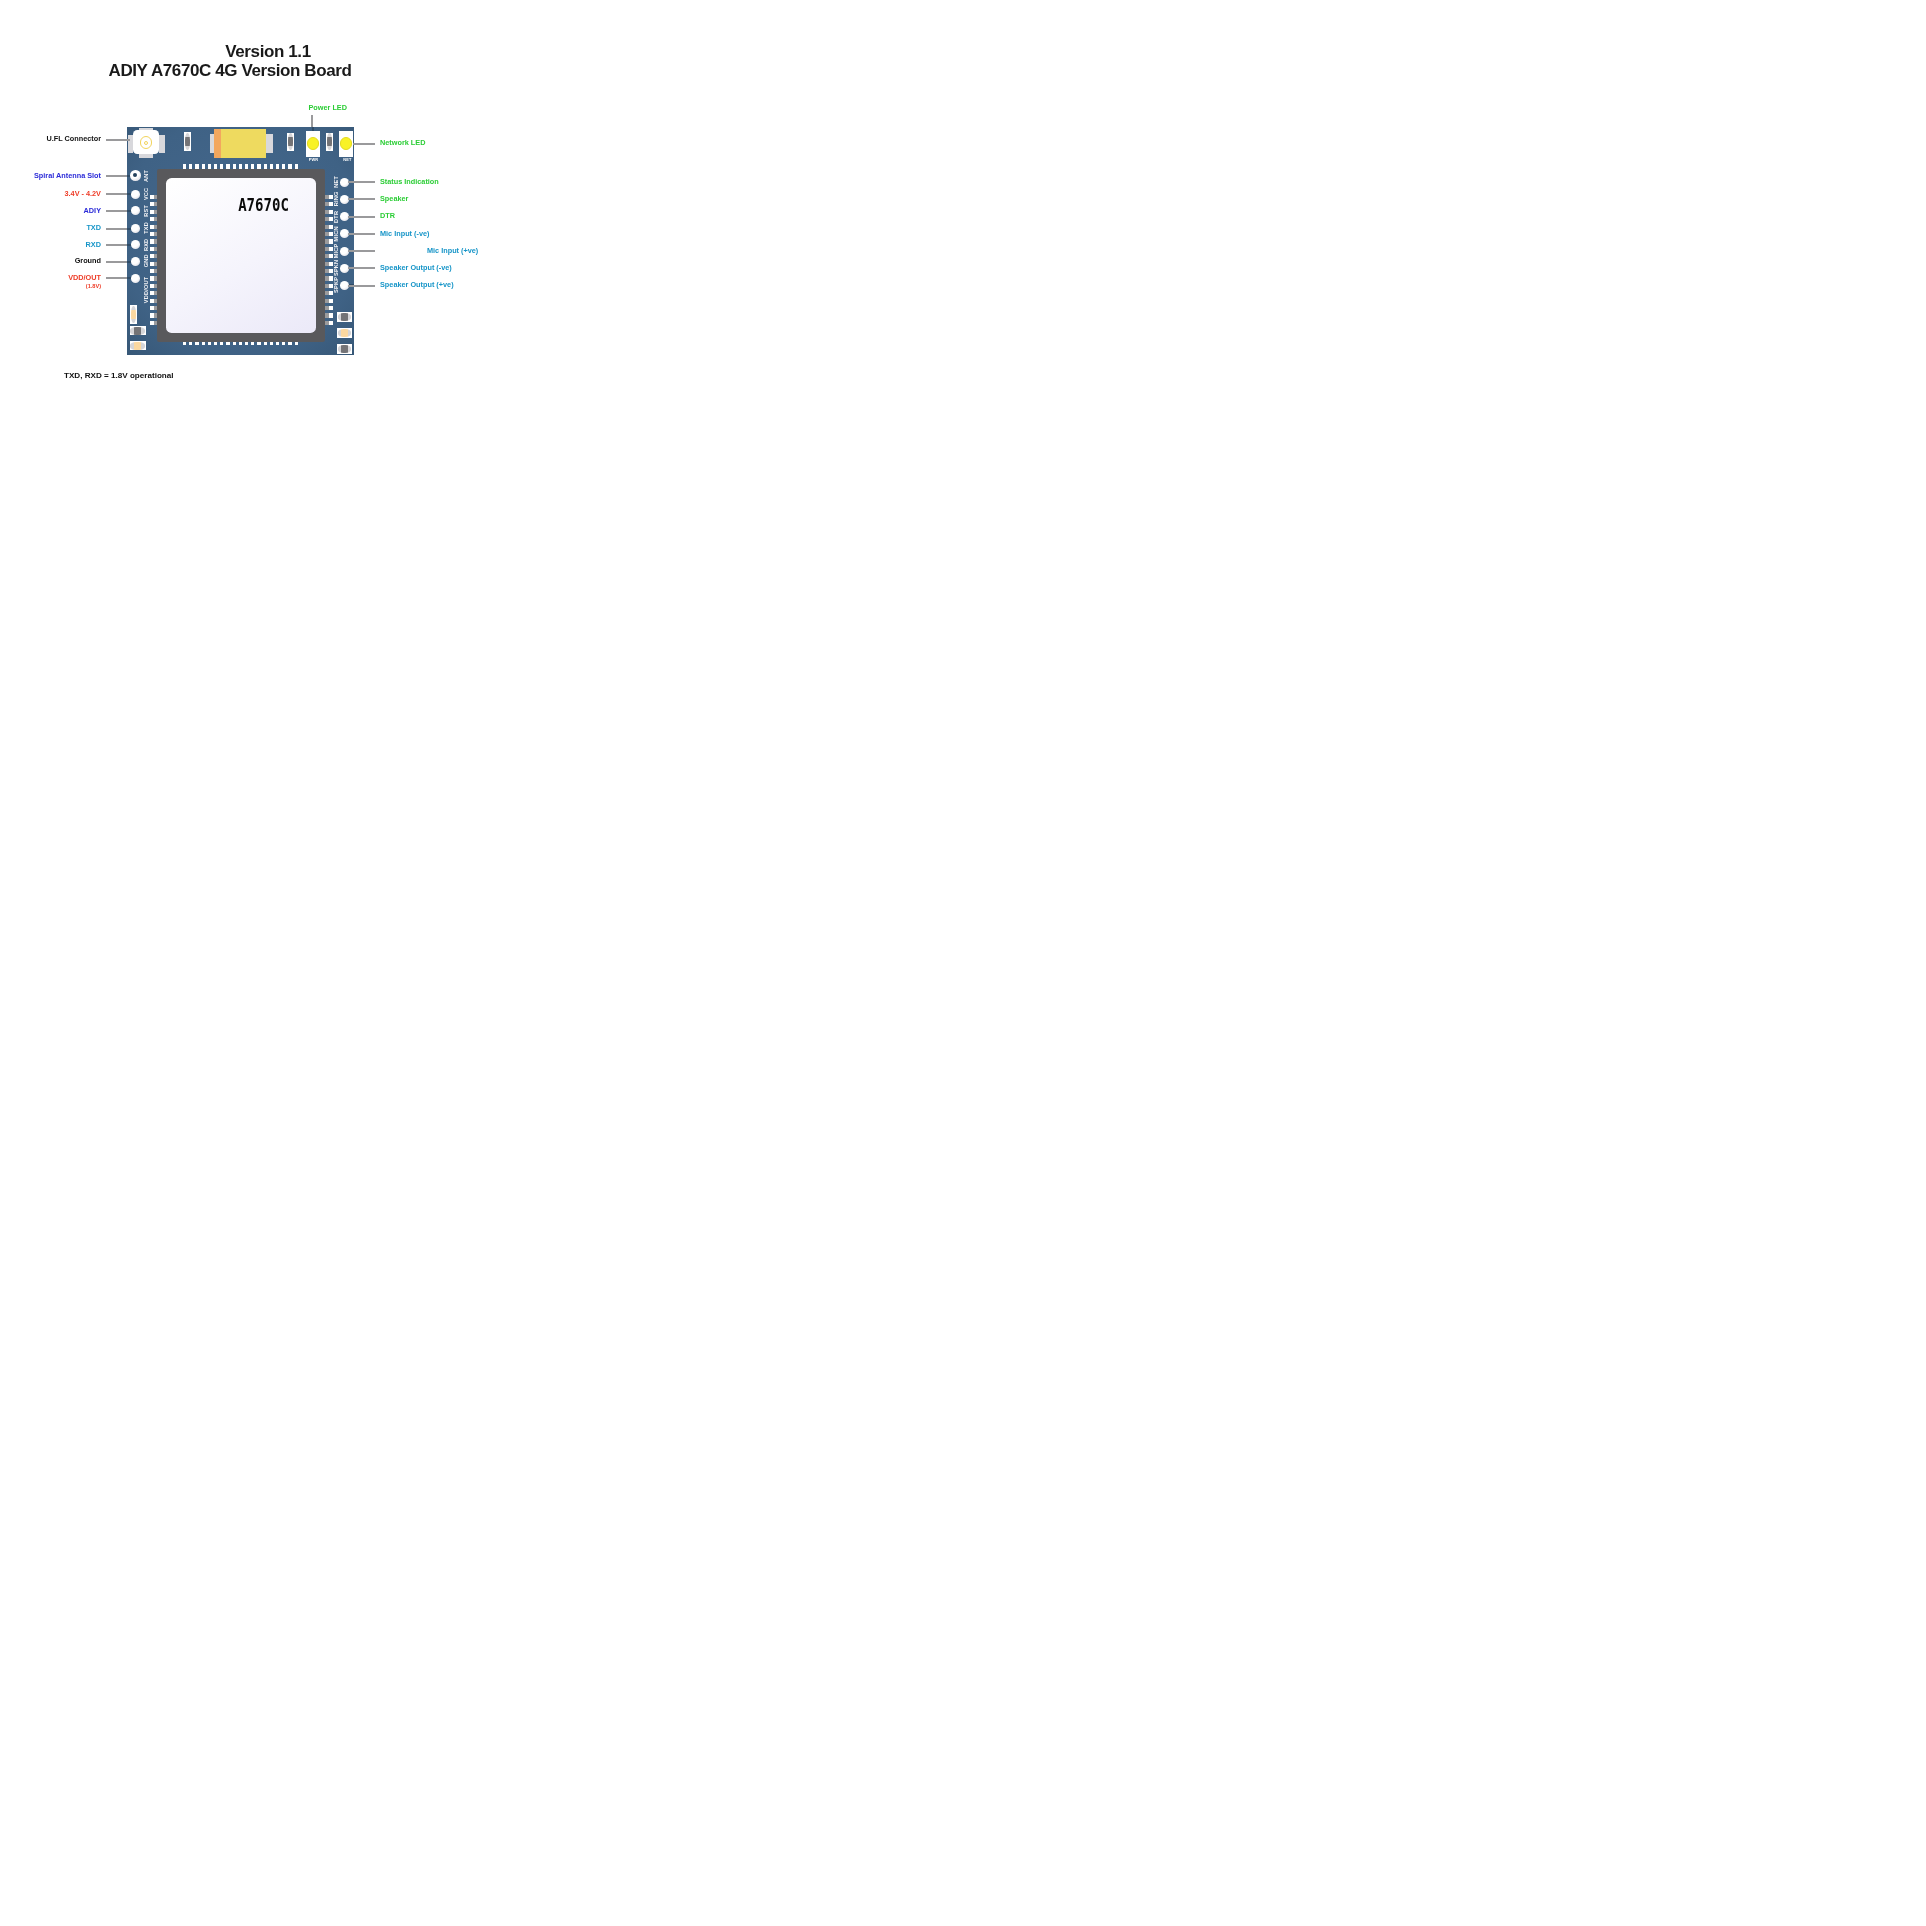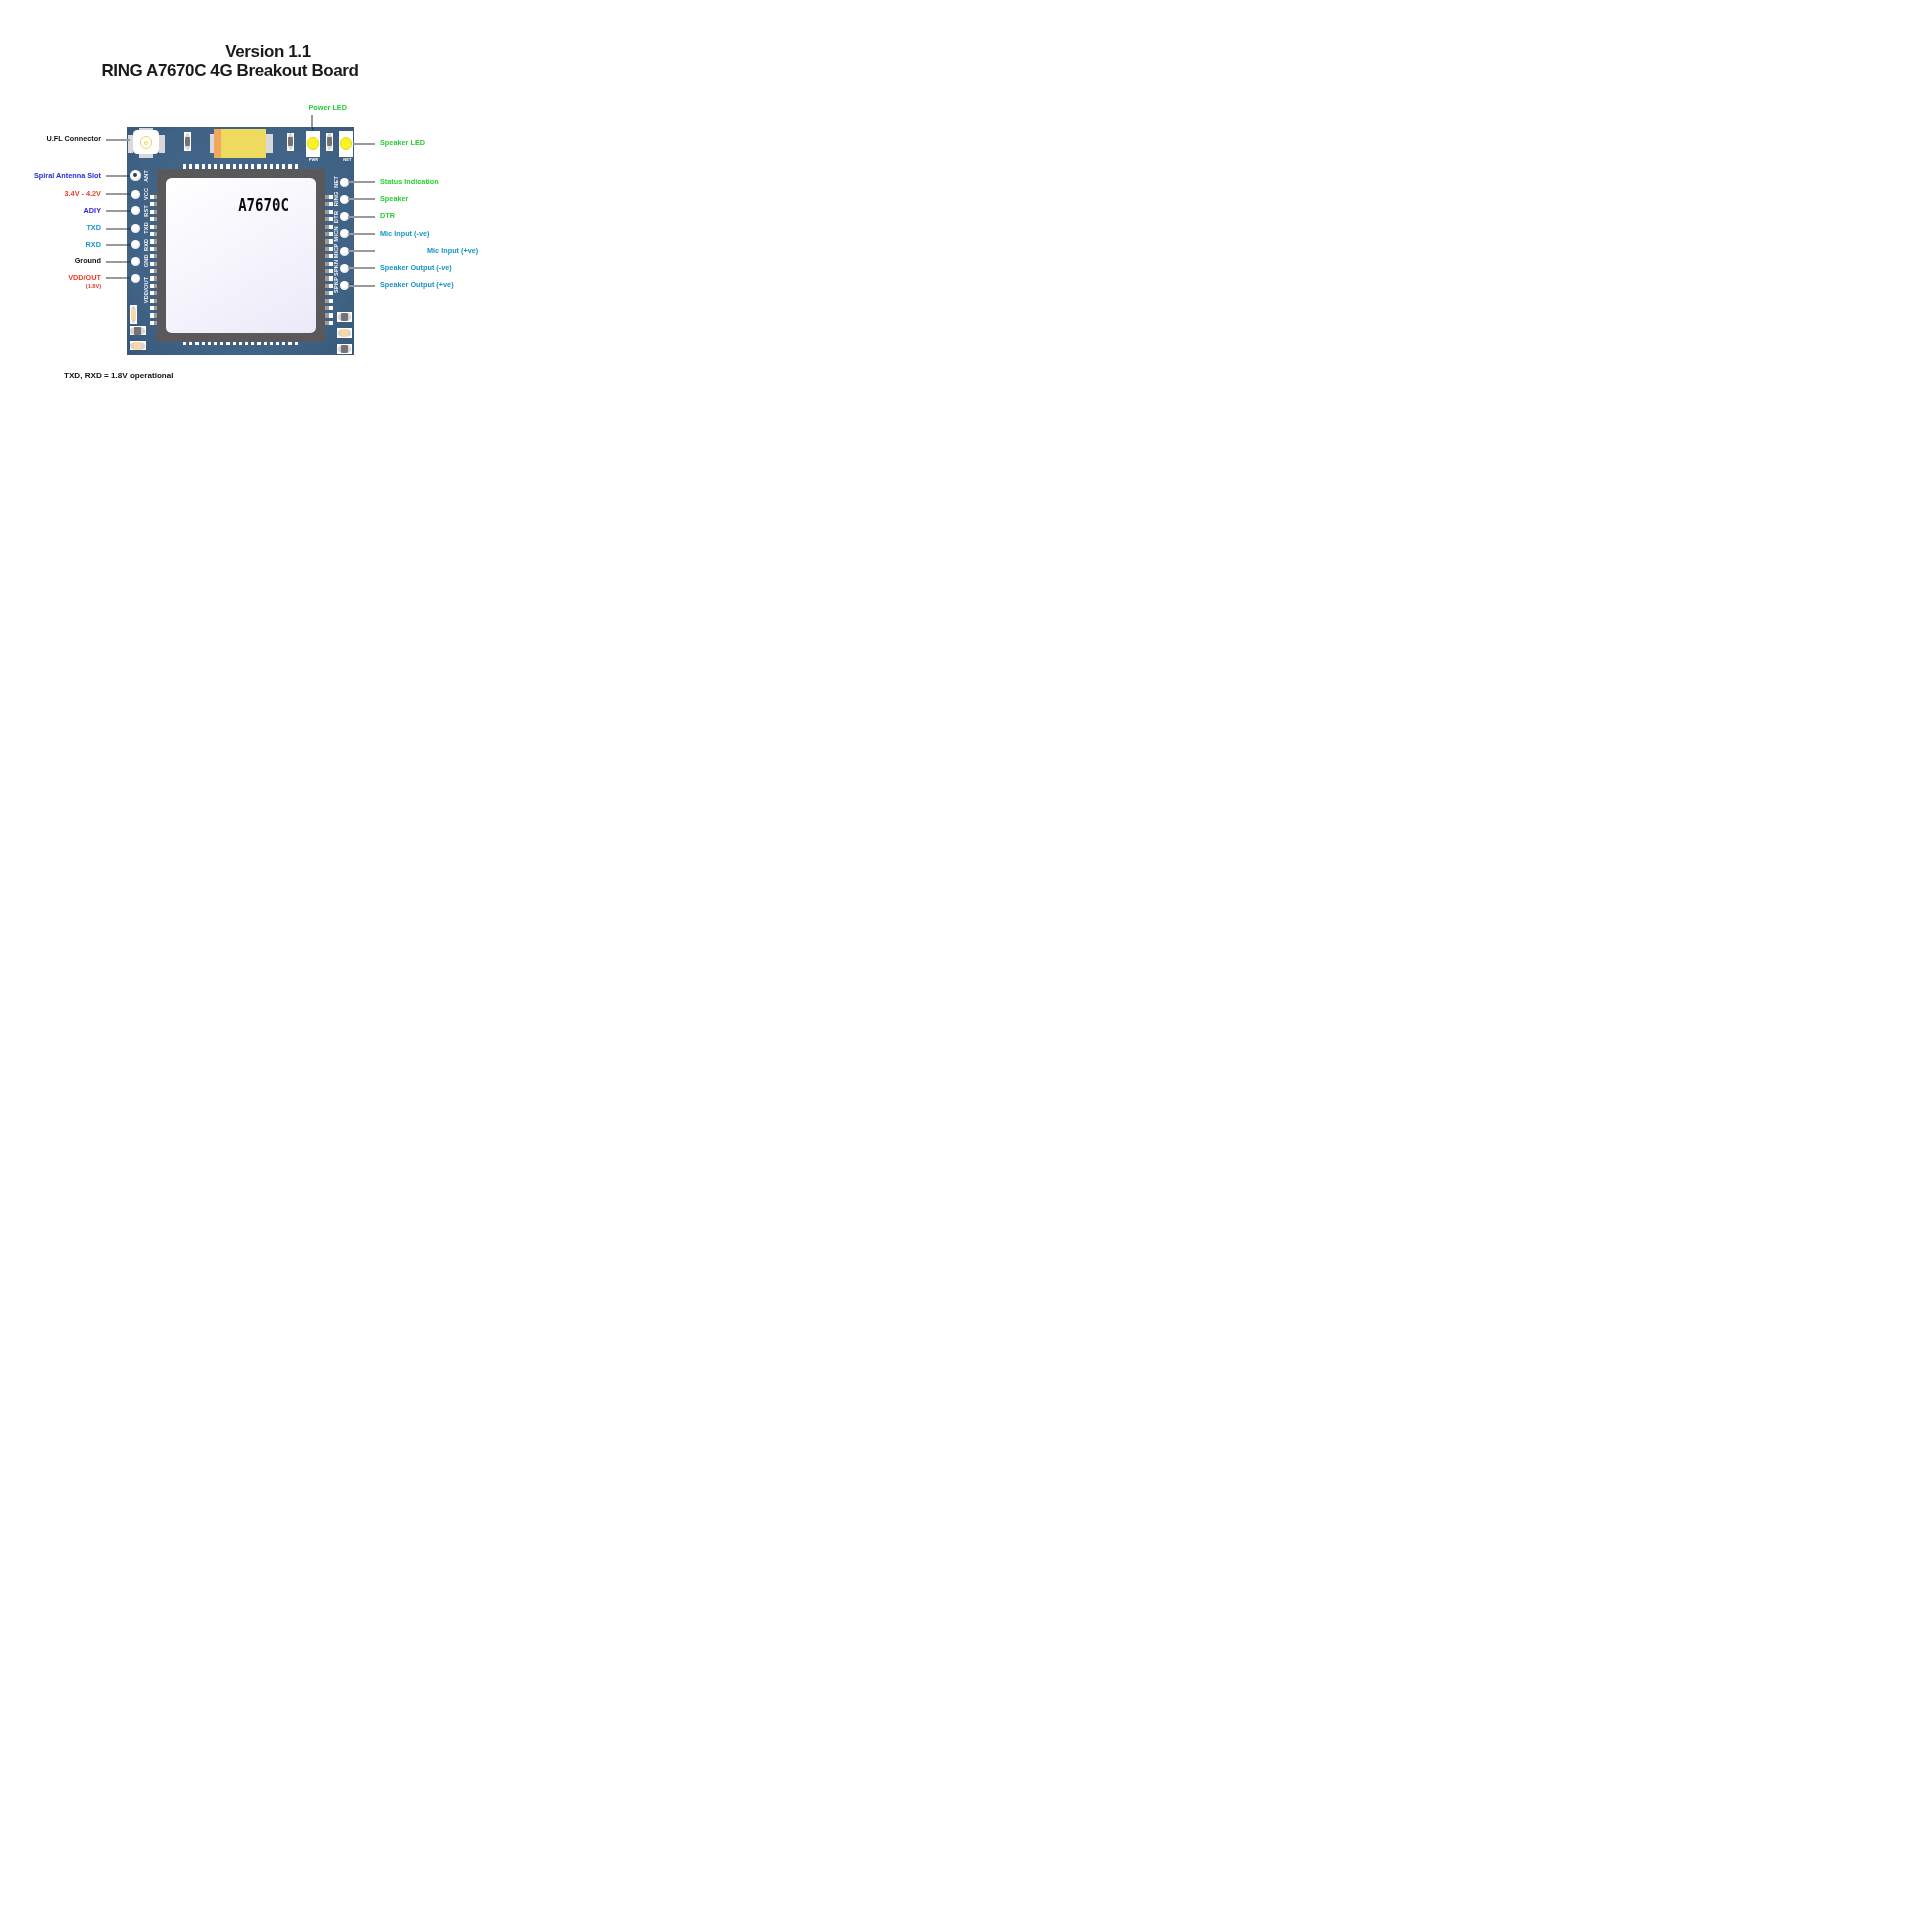--- a/index.html
+++ b/index.html
@@ -37,21 +37,21 @@
             transform:scaleX(0.78);}
   .pins{background-repeat:repeat;}
   .note{font-weight:bold;font-size:8.1px;color:#111111;}
 </style>
 </head>
 <body>
 
 <div class="canvas">
 
   <div class="abs title" style="top:42px;margin-left:38px;">Version 1.1</div>
-  <div class="abs title" style="top:61px;">RING A7670C 4G Breakout Board</div>
+  <div class="abs title" style="top:61px;">ADIY A7670C 4G Version Board</div>
 
   <div class="abs board">
 
     <div class="abs pins" style="left:56px;top:37px;width:116px;height:4.7px;background-image:repeating-linear-gradient(90deg,#ffffff 0 3.2px,transparent 3.2px 6.2px);"></div>
     <div class="abs pins" style="left:56px;top:42px;width:116px;height:5.6px;background-image:repeating-linear-gradient(90deg,#9b9b9d 0 3.2px,transparent 3.2px 6.2px);"></div>
     <div class="abs pins" style="left:56px;top:207px;width:116px;height:7.3px;background-image:repeating-linear-gradient(90deg,#9b9b9d 0 3.2px,transparent 3.2px 6.2px);"></div>
     <div class="abs pins" style="left:56px;top:214px;width:116px;height:4.3px;background-image:repeating-linear-gradient(90deg,#ffffff 0 3.2px,transparent 3.2px 6.2px);"></div>
     <div class="abs pins" style="left:23px;top:68px;width:4.3px;height:131px;background-image:repeating-linear-gradient(180deg,#ffffff 0 4.1px,transparent 4.1px 7.4px);"></div>
     <div class="abs pins" style="left:27px;top:68px;width:5.1px;height:131px;background-image:repeating-linear-gradient(180deg,#9b9b9d 0 4.1px,transparent 4.1px 7.4px);"></div>
     <div class="abs pins" style="left:197px;top:68px;width:5.1px;height:131px;background-image:repeating-linear-gradient(180deg,#9b9b9d 0 4.1px,transparent 4.1px 7.4px);"></div>
@@ -178,21 +178,21 @@
 
   <div class="abs lead" style="left:106px;top:139px;width:23.5px;height:1.7px;"></div>
   <div class="abs lead" style="left:106px;top:175px;width:21.4px;height:1.7px;"></div>
   <div class="abs lead" style="left:106px;top:193px;width:21.4px;height:1.7px;"></div>
   <div class="abs lead" style="left:106px;top:210px;width:21.4px;height:1.7px;"></div>
   <div class="abs lead" style="left:106px;top:228px;width:21.4px;height:1.7px;"></div>
   <div class="abs lead" style="left:106px;top:244px;width:21.4px;height:1.7px;"></div>
   <div class="abs lead" style="left:106px;top:261px;width:21.4px;height:1.7px;"></div>
   <div class="abs lead" style="left:106px;top:277px;width:21.4px;height:1.7px;"></div>
 
-  <div class="abs callout right" style="top: 138px; color: rgb(43, 205, 53);">Speaker LED</div>
+  <div class="abs callout right" style="top: 138px; color: rgb(43, 205, 53);">Network LED</div>
   <div class="abs callout right" style="top: 177px; color: rgb(43, 205, 53);">Status Indication</div>
   <div class="abs callout right" style="top: 194px; color: rgb(43, 205, 53);">Speaker</div>
   <div class="abs callout right" style="top: 211px; color: rgb(43, 205, 53);">DTR</div>
   <div class="abs callout right" style="top: 229px; color: rgb(23, 149, 200);">Mic Input (-ve)</div>
   <div class="abs callout right" style="top: 246px; color: rgb(23, 149, 200); padding-left: 47px;">Mic Input (+ve)</div>
   <div class="abs callout right" style="top: 263px; color: rgb(23, 149, 200);">Speaker Output (-ve)</div>
   <div class="abs callout right" style="top: 280px; color: rgb(23, 149, 200);">Speaker Output (+ve)</div>
 
   <div class="abs lead" style="left:353px;top:143px;width:22px;height:1.7px;"></div>
   <div class="abs lead" style="left:348px;top:181px;width:27px;height:1.7px;"></div>

